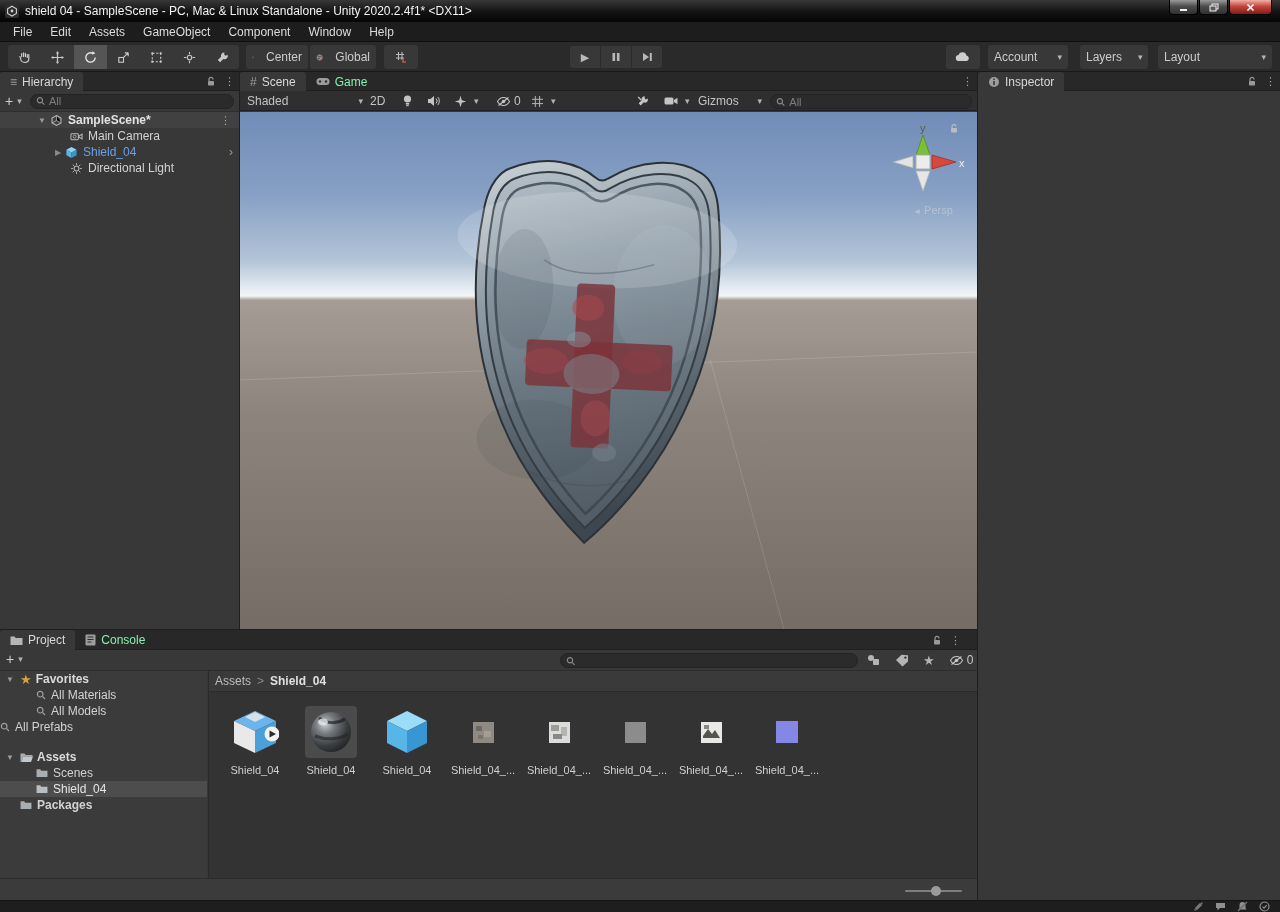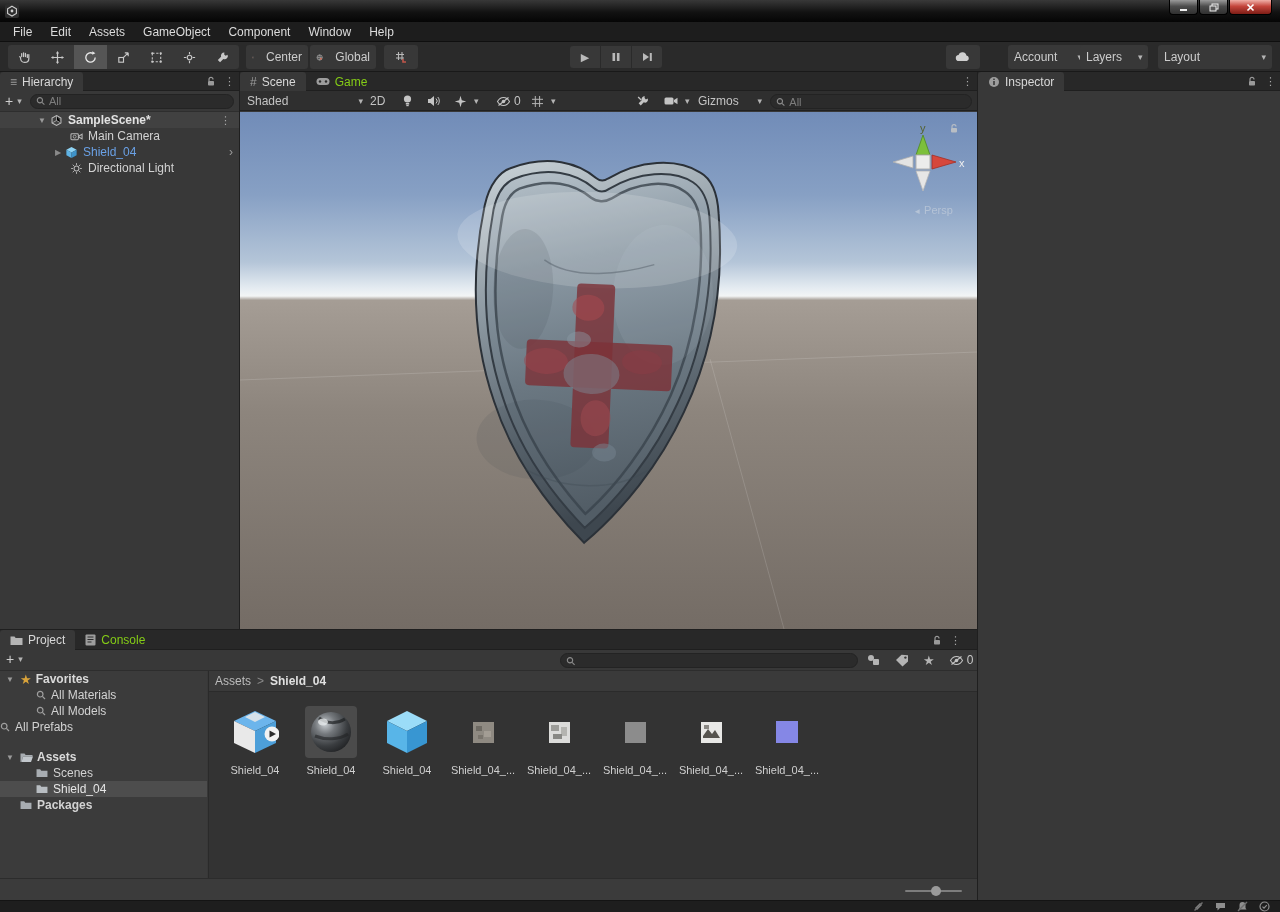--- a/index.html
+++ b/index.html
@@ -25,21 +25,21 @@
   
   .toolbar { position:absolute; left:0; top:42px; width:1280px; height:30px; background:#2a2a2a; border-bottom:1px solid #191919; }
   .tbtn { position:absolute; top:3px; height:24px; background:#383838; display:flex; align-items:center; justify-content:center; color:#cccccc; }
   .tbtn.first { border-radius:3px 0 0 3px; } .tbtn.last { border-radius:0 3px 3px 0; }
   .tbtn.active { background:#555555; }
   .tbtn.pill { border-radius:3px; gap:12px; padding:0 6px; }
   .arrow { color:#b4b4b4; font-size:9px; margin-left:4px; }
 
   
   .tabstrip { height:19px; background:#282828; position:relative; border-bottom:1px solid #1f1f1f; display:flex; }
-  .tab { height:19px; display:flex; align-items:center; gap:5px; padding:0 10px; color:#84cc16; }
+  .tab { height:19px; display:flex; align-items:center; gap:5px; padding:0 10px; color:#86efac; }
   .tab.active { background:#383838; color:#d8d8d8; border-radius:3px 3px 0 0; }
   .strip-right { position:absolute; right:4px; top:0; height:19px; display:flex; align-items:center; gap:8px; }
   .kebab { color:#a8a8a8; font-size:11px; line-height:1; }
   .searchbox { height:15px; background:#2b2b2b; border:1px solid #232323; border-radius:8px; display:flex; align-items:center; padding:0 5px; gap:4px; }
   .searchbox input { background:transparent; border:none; outline:none; color:#cfcfcf; font-size:11px; width:100%; font-family:"Liberation Sans",sans-serif; }
   .searchbox input::placeholder { color:#7d7d7d; }
 
   
   .panel-hier { position:absolute; left:0; top:72px; width:240px; height:557px; background:#383838; border-right:1px solid #1f1f1f; }
   .hier-toolrow { height:21px; display:flex; align-items:center; padding:0 5px; border-bottom:1px solid #2e2e2e; }
@@ -80,20 +80,21 @@
 </style>
 </head>
 <body>
 
 <div class="titlebar">
   <svg class="app-icon" viewBox="0 0 14 14">
       <rect x="0" y="0" width="14" height="14" rx="2" fill="#2d2d2d"></rect>
       <path d="M7 2.2 11.4 4.7 11.4 9.5 7 12 2.6 9.5 2.6 4.7Z" fill="none" stroke="#cfcfcf" stroke-width="1.1"></path>
       <circle cx="7" cy="7" r="1.4" fill="#cfcfcf"></circle>
     </svg>
+  <span>shield 04 - SampleScene - PC, Mac &amp; Linux Standalone - Unity 2020.2.4f1* &lt;DX11&gt;</span>
   <div class="win-controls">
     <div class="win-btn">
         <svg width="9" height="9" viewBox="0 0 9 9">
           <rect x="1" y="6" width="7" height="2" fill="#f0f0f0"></rect>
         </svg>
       </div>
     <div class="win-btn">
         <svg width="10" height="9" viewBox="0 0 10 9">
           <rect x="3" y="1" width="6" height="5" fill="none" stroke="#f0f0f0"></rect>
           <rect x="1" y="3" width="6" height="5" fill="#5a5a5a" stroke="#f0f0f0"></rect>
@@ -198,21 +199,21 @@
         <path d="M1 1 7 5 1 9Z" fill="#b9b9b9"></path>
         <rect x="7.8" y="1" width="2" height="8" fill="#b9b9b9"></rect>
       </svg>
   </div>
 
   <div class="tbtn pill" style="left:946px;width:34px;">
     <svg width="16" height="12" viewBox="0 0 16 12">
         <path d="M4 10a3 3 0 0 1-.4-6A4 4 0 0 1 11.4 4.6 2.8 2.8 0 0 1 12 10Z" fill="#cfcfcf"></path>
       </svg>
   </div>
-  <div class="tbtn pill" style="left:988px;width:80px;justify-content:space-between;margin-left:20px;">
+  <div class="tbtn pill" style="left:988px;width:80px;justify-content:space-between;">
     <span>Account</span>
     <span class="arrow">▾</span>
   </div>
   <div class="tbtn pill" style="left:1080px;width:68px;justify-content:space-between;">
     <span>Layers</span>
     <span class="arrow">▾</span>
   </div>
   <div class="tbtn pill" style="left:1158px;width:114px;justify-content:space-between;">
     <span>Layout</span>
     <span class="arrow">▾</span>

